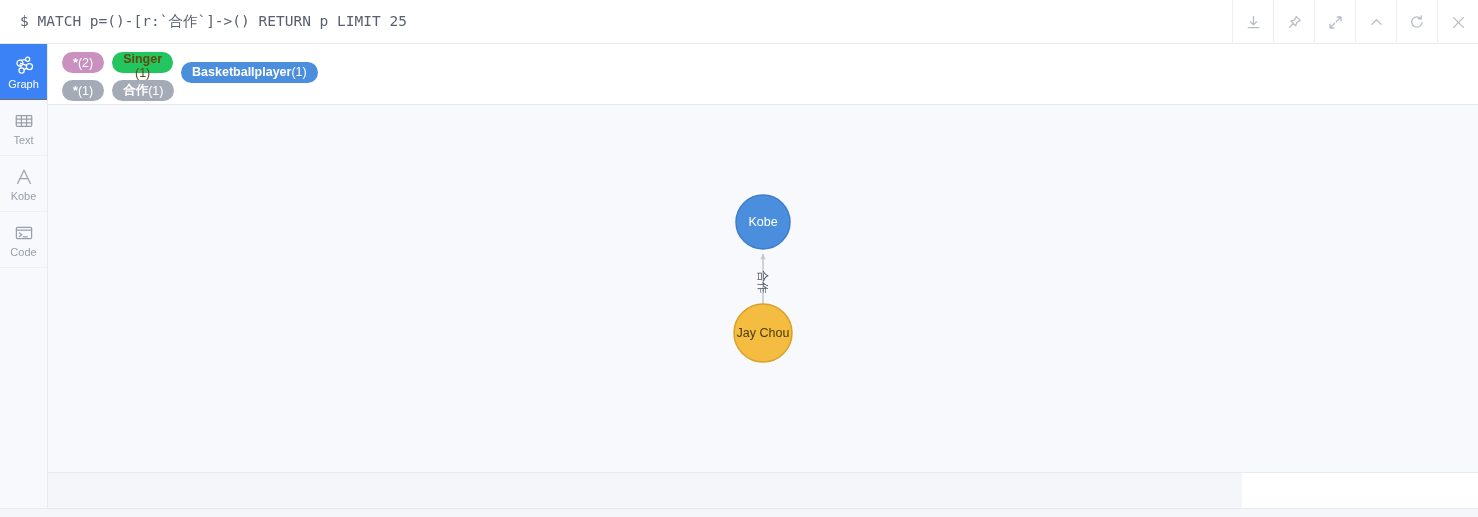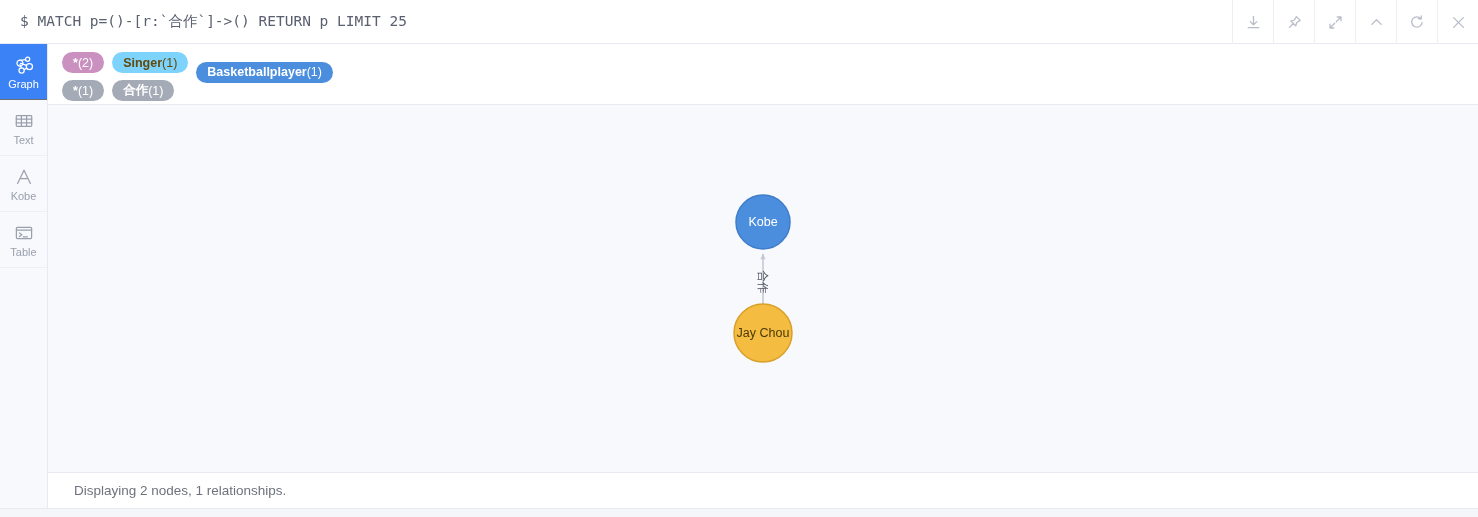--- a/index.html
+++ b/index.html
@@ -316,34 +316,34 @@
       <span class="s-label">Kobe</span>
     </div>
 
     <div class="side-item">
       <span class="s-icon">
         <svg width="22" height="22" viewBox="0 0 22 22">
           <rect class="stroke" x="3.4" y="5.4" width="15.2" height="11.2" rx="1.0"></rect>
           <path class="stroke" d="M3.4 8.2 L18.6 8.2 M6.4 11.0 L8.8 12.8 L6.4 14.6 M10.2 14.8 L14.4 14.8"></path>
         </svg>
       </span>
-      <span class="s-label">Table</span>
+      <span class="s-label">Code</span>
     </div>
 
   </div>
 
   <div class="legend">
     <div class="chip-row">
 
       <span class="chip" id="chip-n0" style="background: rgb(201, 144, 192); color: rgb(255, 255, 255);">
         <span>*</span>
           <span class="cnt">(2)</span>
       </span>
 
-      <span class="chip" id="chip-n1" style="background: #7dd3fc; color: rgb(96, 74, 14);">
+      <span class="chip" id="chip-n1" style="background: #22c55e; color: rgb(96, 74, 14); flex-direction: column;">
         <span>Singer</span>
           <span class="cnt">(1)</span>
       </span>
 
       <span class="chip" id="chip-n2" style="background: rgb(76, 142, 222); color: rgb(255, 255, 255); margin-top: 19px;">
         <span>Basketballplayer</span>
           <span class="cnt">(1)</span>
       </span>
 
     </div>
@@ -375,19 +375,16 @@
       <text id="rel-label" class="rel-label" x="715" y="177" transform="rotate(90 715 177)">合作</text>
 
       <circle id="node-0-circle" stroke-width="1.5" cx="715" cy="117" r="27" fill="#4c8ede" stroke="#3f7dc9"></circle>
       <text id="node-0-text" class="node-label" x="715" y="117" fill="#ffffff">Kobe</text>
 
       <circle id="node-1-circle" stroke-width="1.5" cx="715" cy="228" r="29" fill="#f5bc42" stroke="#d9a028"></circle>
       <text id="node-1-text" class="node-label" x="715" y="228" fill="#4a3a08">Jay Chou</text>
     </svg>
   </div>
 
-  <div class="statusbar">
-    <span class="status-text">Displaying 2 nodes, 1 relationships.</span>
-  </div>
 
   <div class="bottom-strip"></div>
 
 </div>
 
 </body></html>

